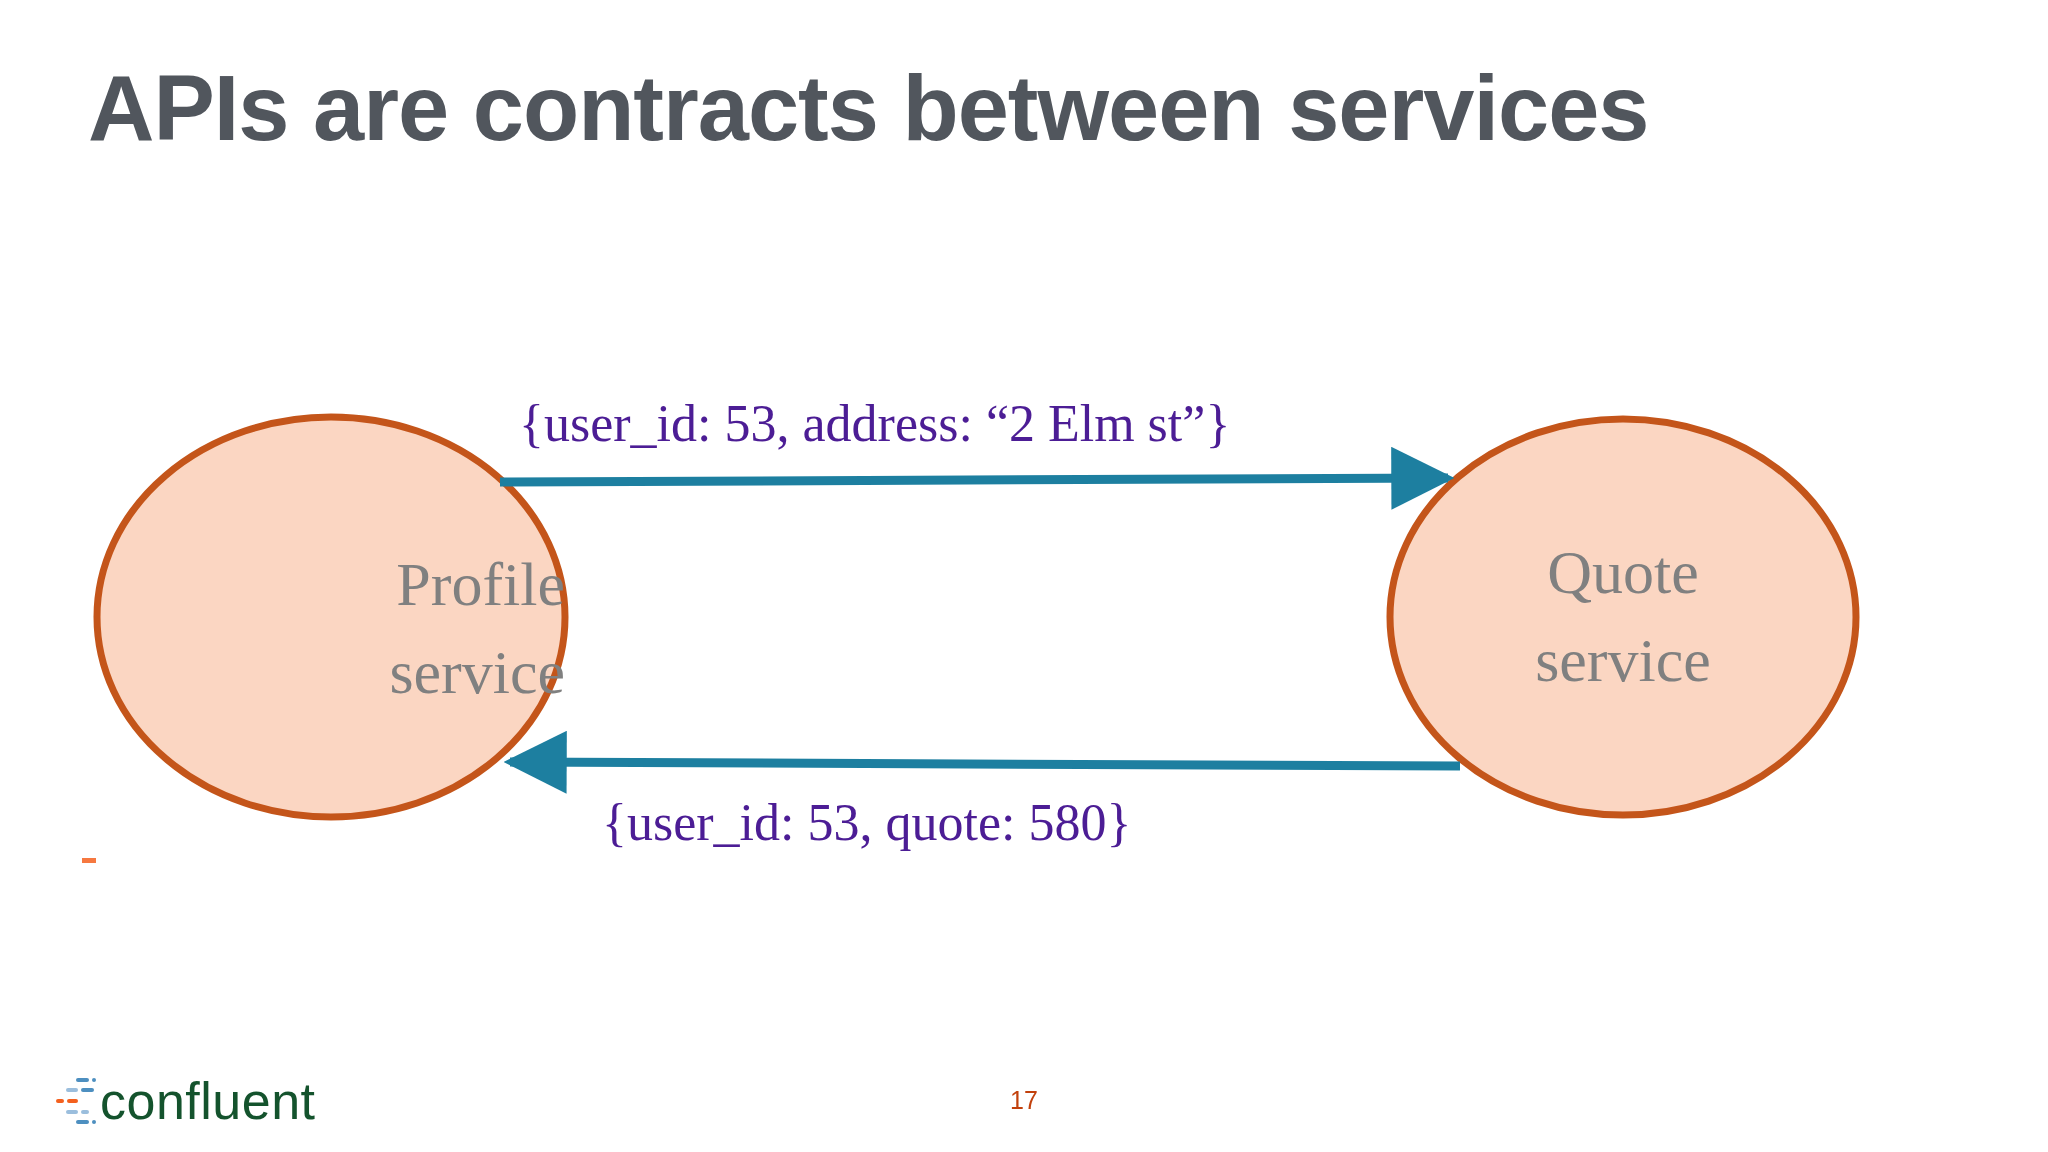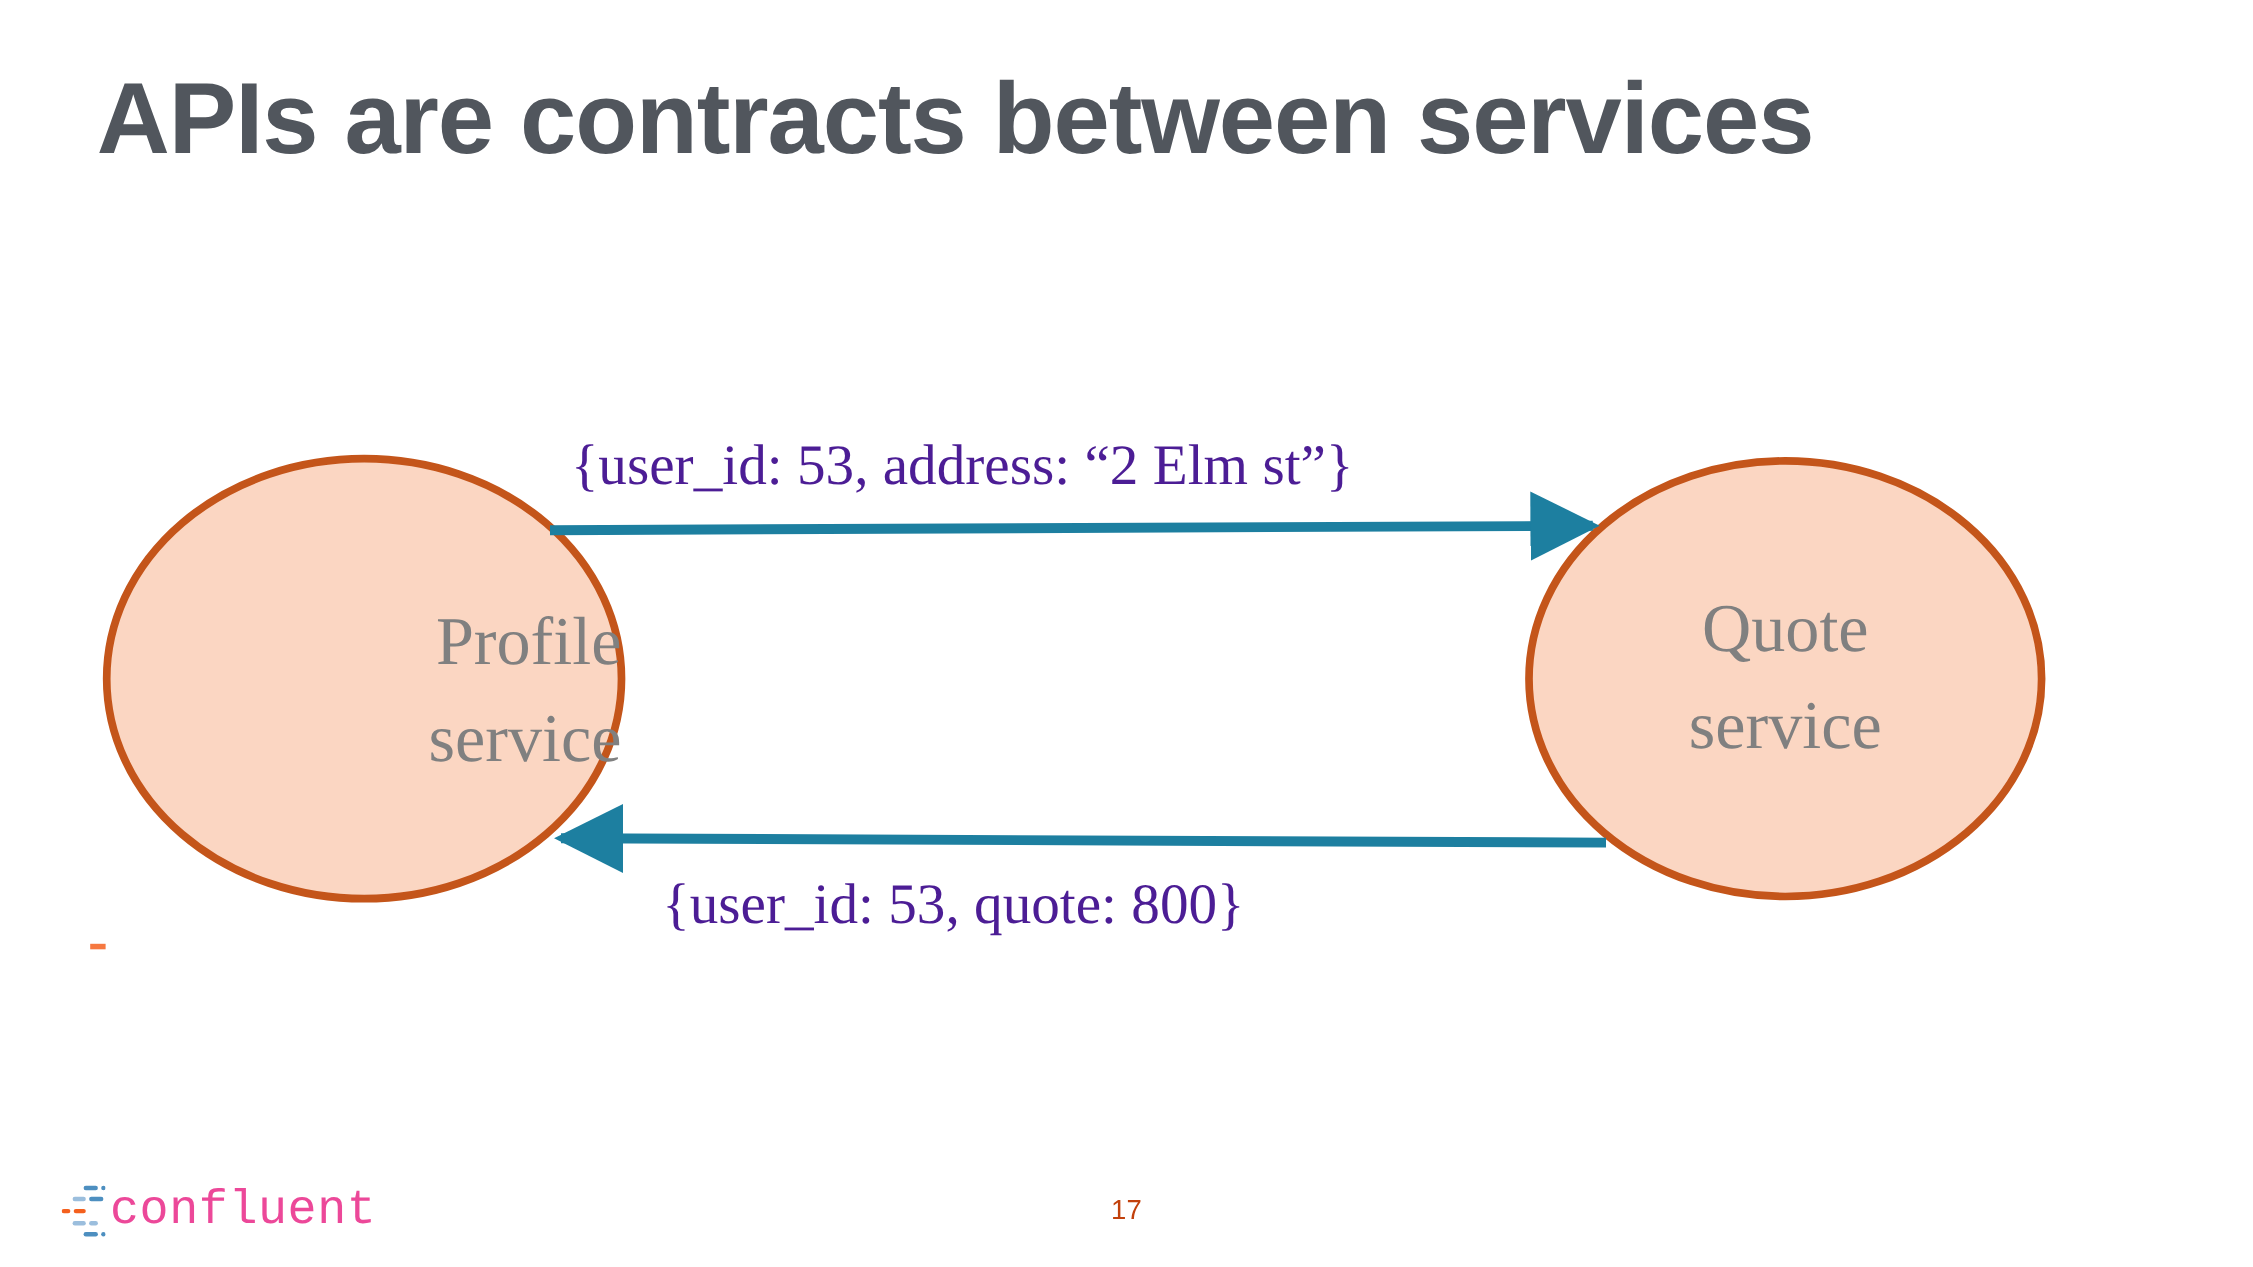--- a/index.html
+++ b/index.html
@@ -100,24 +100,24 @@
     display: flex;
     align-items: center;
     height: 62px;
   }
   #logo-mark {
     width: 40px;
     height: 52px;
     margin-right: 4px;
   }
   #logo-wordmark {
-    font-family: Liberation Mono, monospace;
-    font-size: 44px;
+    font-family: Liberation Sans, sans-serif;
+    font-size: 52px;
     line-height: 52px;
-    color: #ec4899;
+    color: #14532d;
     letter-spacing: 0.5px;
   }
 
   
   #stray-mark {
     position: absolute;
     left: 82px;
     top: 858px;
     width: 14px;
     height: 5px;
@@ -153,21 +153,21 @@
     <div>service</div>
   </div>
 
   <div class="node-label" id="quote-label">
     <div>Quote</div>
     <div>service</div>
   </div>
 
   <div class="edge-label" id="edge-label-top">{user_id: 53, address: “2 Elm st”}</div>
 
-  <div class="edge-label" id="edge-label-bottom">{user_id: 53, quote: 800}</div>
+  <div class="edge-label" id="edge-label-bottom">{user_id: 53, quote: 580}</div>
 
   <div id="stray-mark"></div>
 
   <div id="page-number">17</div>
 
   <div id="confluent-logo">
     <svg id="logo-mark" viewBox="0 0 40 52">
       <rect x="20" y="3" width="13" height="4" rx="2" fill="#4d8fc0"></rect>
       <rect x="36" y="3" width="4" height="4" rx="2" fill="#4d8fc0"></rect>
       <rect x="10" y="13" width="12" height="4" rx="2" fill="#9bbedd"></rect>

